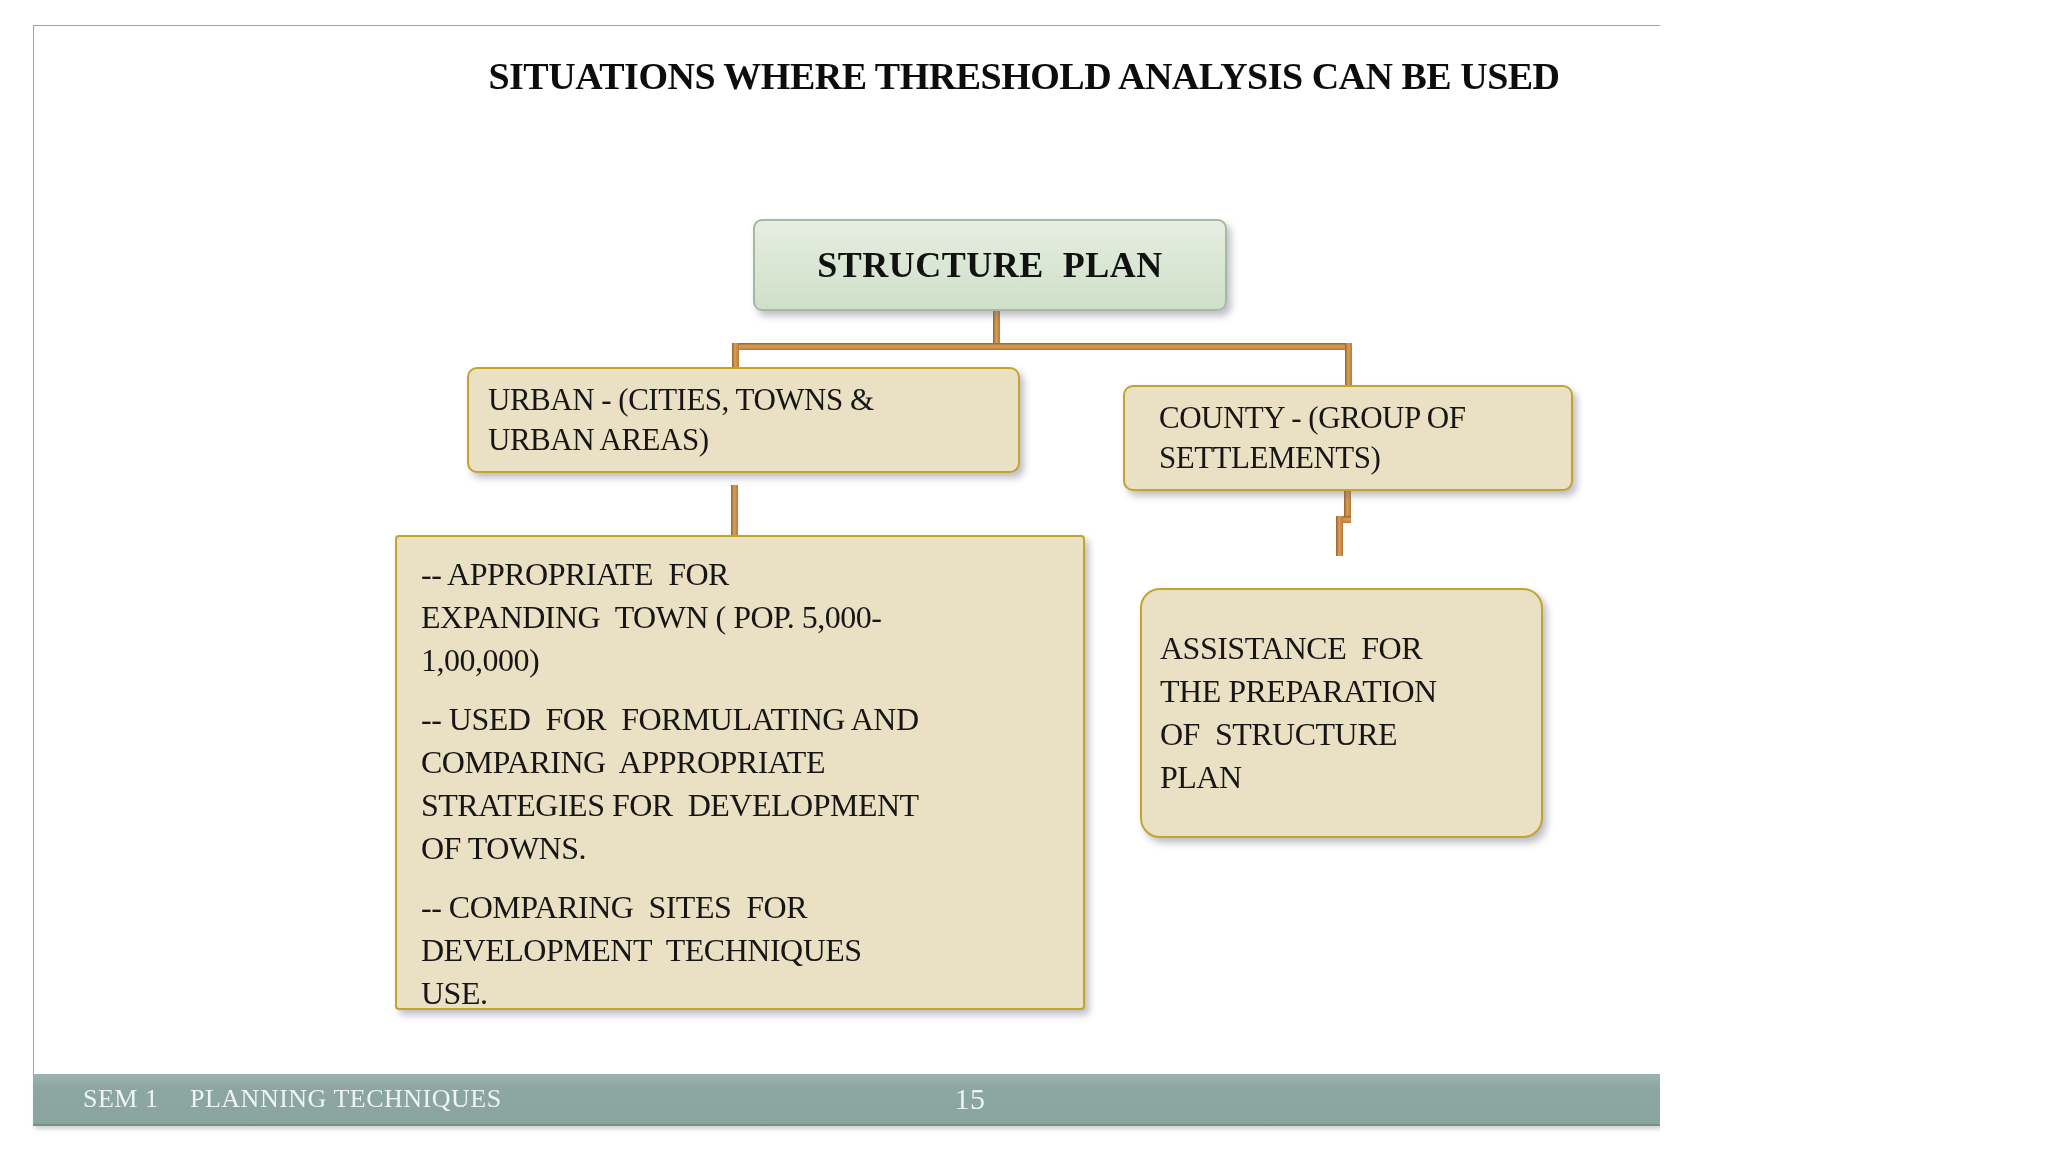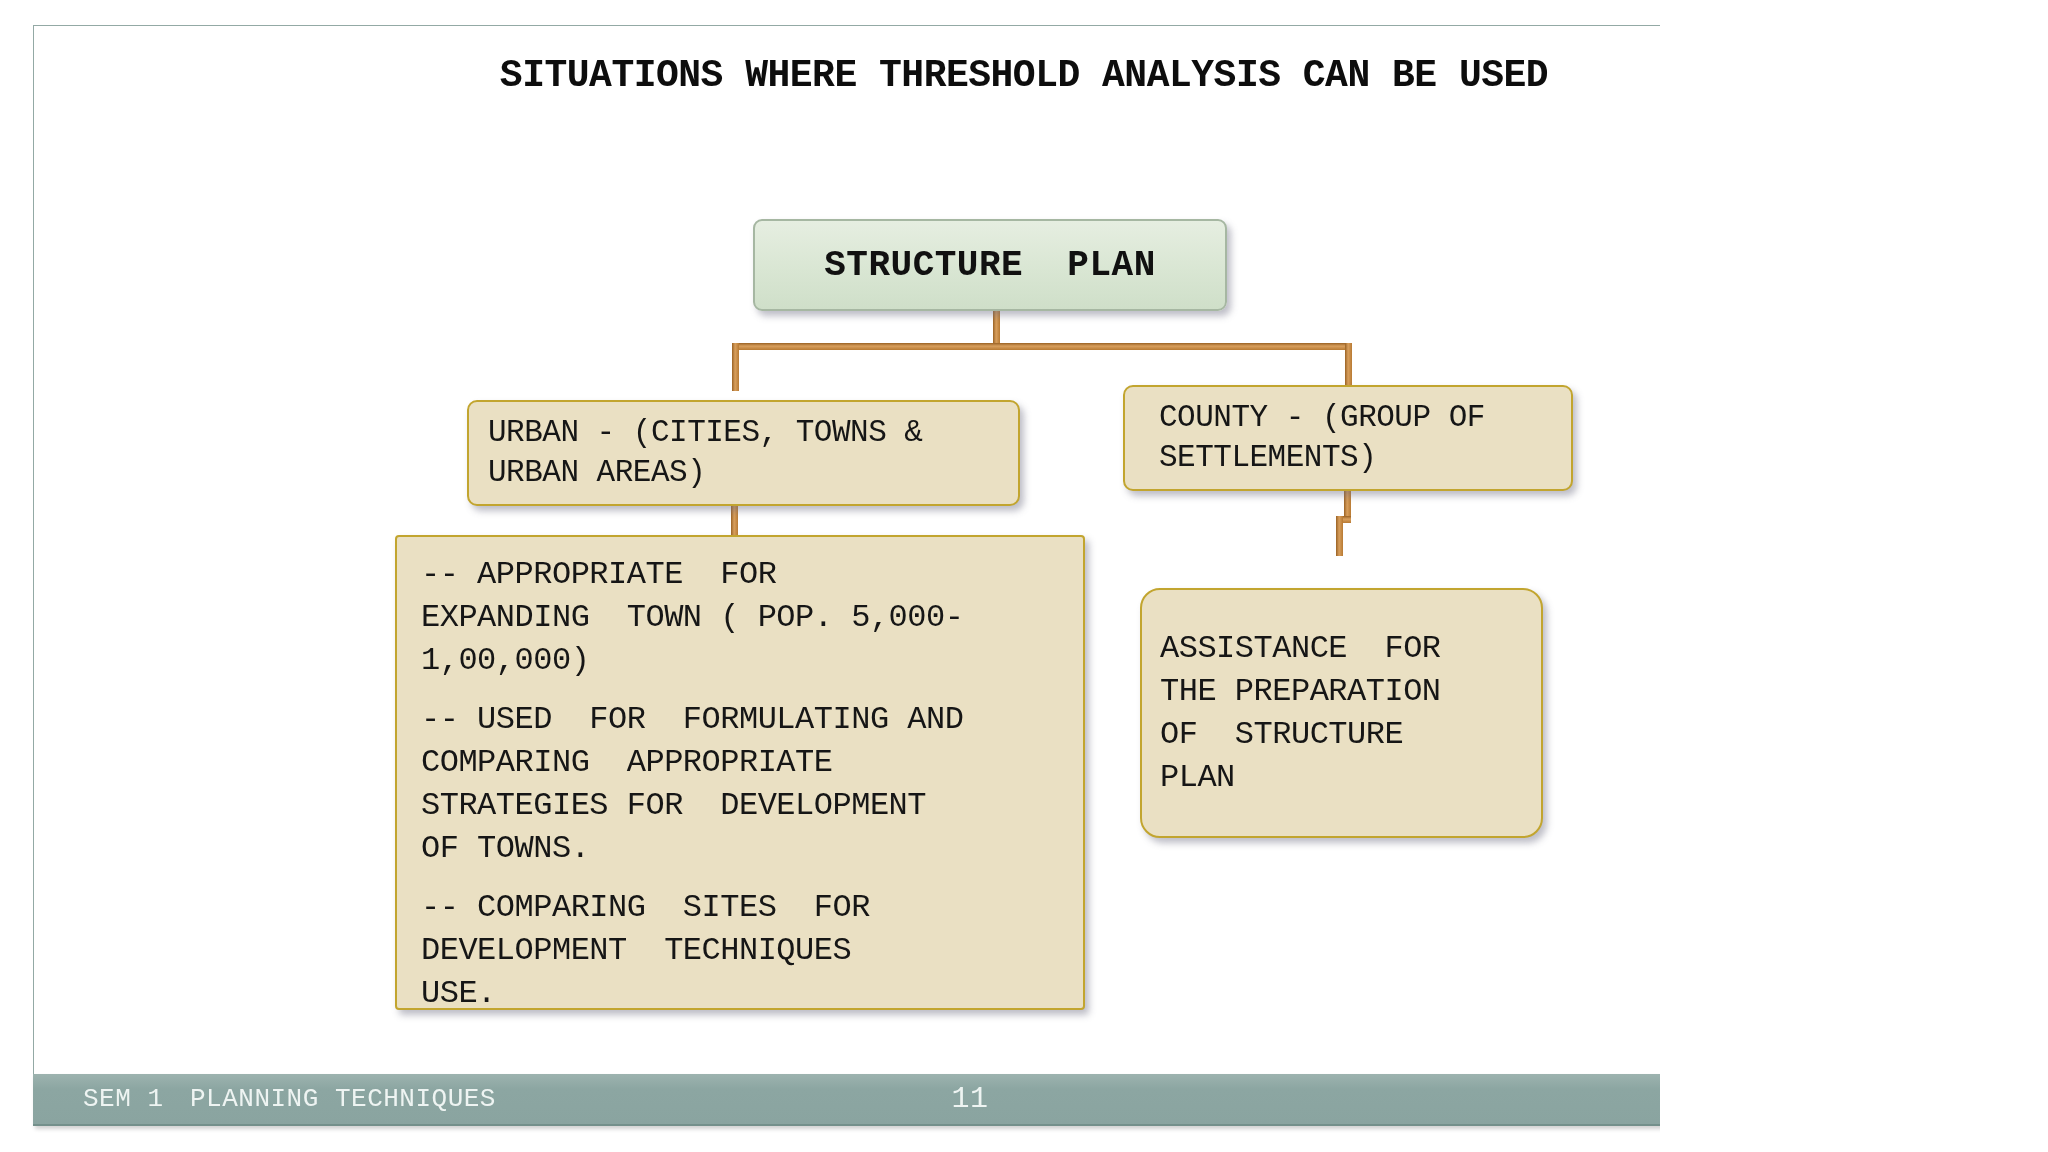--- a/index.html
+++ b/index.html
@@ -1,18 +1,18 @@
 <!DOCTYPE html>
 <html><head>
 <meta charset="utf-8">
 <style>
   html,body{margin:0;padding:0;background:#ffffff;}
   .stage{
     position:relative;width:1660px;height:1152px;background:#ffffff;overflow:hidden;
-    font-family:Liberation Mono, monospace;color:#161616;
+    font-family:Liberation Serif, serif;color:#161616;
   }
   .slide-frame{
     position:absolute;left:33px;top:25px;width:1979px;height:1101px;
     border:1px solid #93a9a5;background:#ffffff;box-sizing:border-box;
   }
   .title{
     position:absolute;left:0;top:54px;width:2048px;margin:0;
     text-align:center;font-size:38px;font-weight:bold;letter-spacing:-0.5px;color:#0d0d0d;
   }
   
@@ -71,21 +71,21 @@
   <div class="conn v" style="left:1345px;top:343px;width:7px;height:48px;"></div>
   <div class="conn v" style="left:731px;top:485px;width:7px;height:55px;"></div>
   <div class="conn v" style="left:1344px;top:485px;width:7px;height:38px;"></div>
   <div class="conn h" style="left:1336px;top:516px;width:15px;height:7px;"></div>
   <div class="conn v" style="left:1336px;top:516px;width:7px;height:40px;"></div>
 
   <div class="node node-green" style="left:753px;top:219px;width:474px;height:92px;">
     <span class="pre">STRUCTURE  PLAN</span>
   </div>
 
-  <div class="node node-tan" style="left:467px;top:400px;width:553px;height:106px;border-radius:10px;padding:0 4px 0 19px;">
+  <div class="node node-tan" style="left:467px;top:367px;width:553px;height:106px;border-radius:10px;padding:0 4px 0 19px;">
     <span class="pre label-text">URBAN - (CITIES, TOWNS &amp;
 URBAN AREAS)</span>
   </div>
 
   <div class="node node-tan" style="left:1123px;top:385px;width:450px;height:106px;border-radius:10px;padding:0 8px 0 34px;">
     <span class="pre label-text">COUNTY - (GROUP OF
 SETTLEMENTS)</span>
   </div>
 
   <div class="node node-tan detail-box" style="left:395px;top:535px;width:690px;height:475px;border-radius:4px;padding:16px 10px 10px 24px;flex-direction:column;">
@@ -104,16 +104,16 @@
   <div class="node node-tan" style="left:1140px;top:552px;width:403px;height:250px;border-radius:20px;padding:0 6px 0 18px;margin-top:36px;">
     <span class="pre body-text">ASSISTANCE  FOR
 THE PREPARATION
 OF  STRUCTURE
 PLAN</span>
   </div>
 
   <div class="footer-bar">
     <span class="footer-text footer-course">SEM 1</span>
     <span class="footer-text footer-subject">PLANNING TECHNIQUES</span>
-    <span class="footer-text footer-page">11</span>
+    <span class="footer-text footer-page">15</span>
   </div>
 
 </div>
 
 </body></html>

